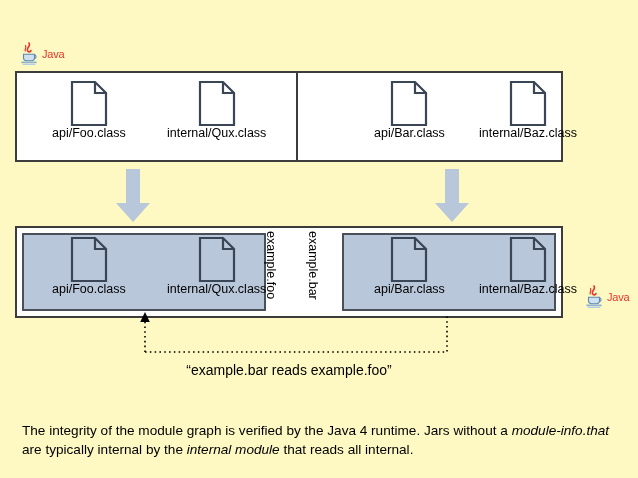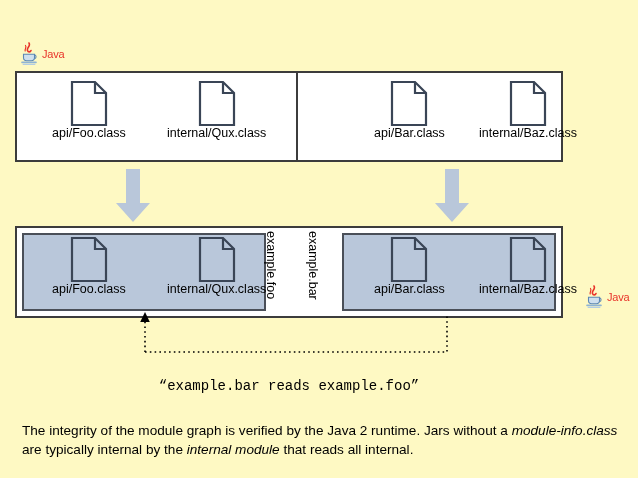--- a/index.html
+++ b/index.html
@@ -152,25 +152,24 @@
     top: 306px;
     width: 340px;
     height: 52px;
   }
   .reads-caption {
     position: absolute;
     left: 15px;
     top: 362px;
     width: 548px;
     text-align: center;
-    font-family: Liberation Mono, monospace;
+    font-family: Liberation Sans, sans-serif;
     font-size: 14px;
     color: #000000;
     white-space: nowrap;
-    margin-top: 16px;
   }
 
   
   .body-text {
     position: absolute;
     left: 22px;
     top: 421px;
     width: 600px;
     font-family: "Liberation Sans", sans-serif;
     font-size: 13.6px;
@@ -323,16 +322,16 @@
         <path d="M5.5 12.2 h11 v3.4 a3.2 3.2 0 0 1 -3.2 3.2 h-4.6 a3.2 3.2 0 0 1 -3.2 -3.2 z" fill="#cfe0ee" stroke="#5b87b5" stroke-width="1.1"></path>
         <path d="M16.6 12.8 a2.1 2.1 0 0 1 0 4.0" fill="none" stroke="#5b87b5" stroke-width="1.1"></path>
         <rect x="3.2" y="19.6" width="15.6" height="1.7" rx="0.8" fill="#8fb4d4"></rect>
         <rect x="4.6" y="21.8" width="12.8" height="1.3" rx="0.6" fill="#b3cde3"></rect>
       </svg>
     </span>
     <span class="jtext">Java</span>
   </div>
 
   <div class="body-text">
-    <span>The integrity of the module graph is verified by the Java 2 runtime. Jars without a </span><em>module-info.class</em><span> are typically internal by the </span><em>internal module</em><span> that reads all internal.</span>
+    <span>The integrity of the module graph is verified by the Java 4 runtime. Jars without a </span><em>module-info.that</em><span> are typically internal by the </span><em>internal module</em><span> that reads all internal.</span>
   </div>
 
 </div>
 
 </body></html>

